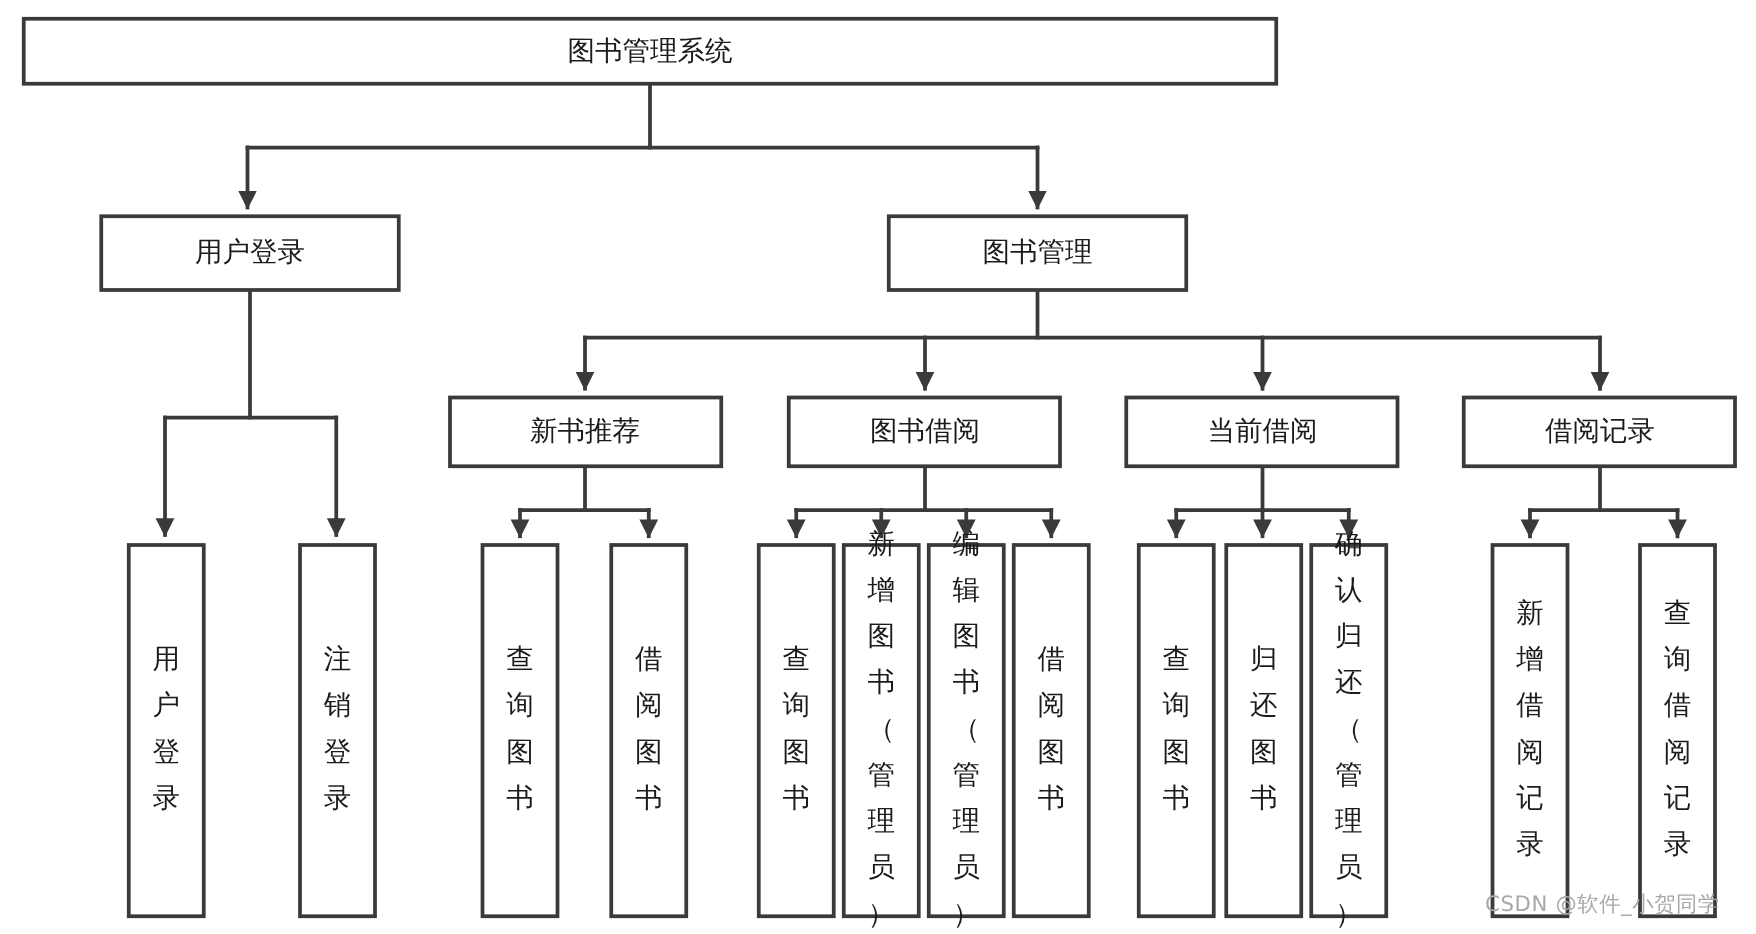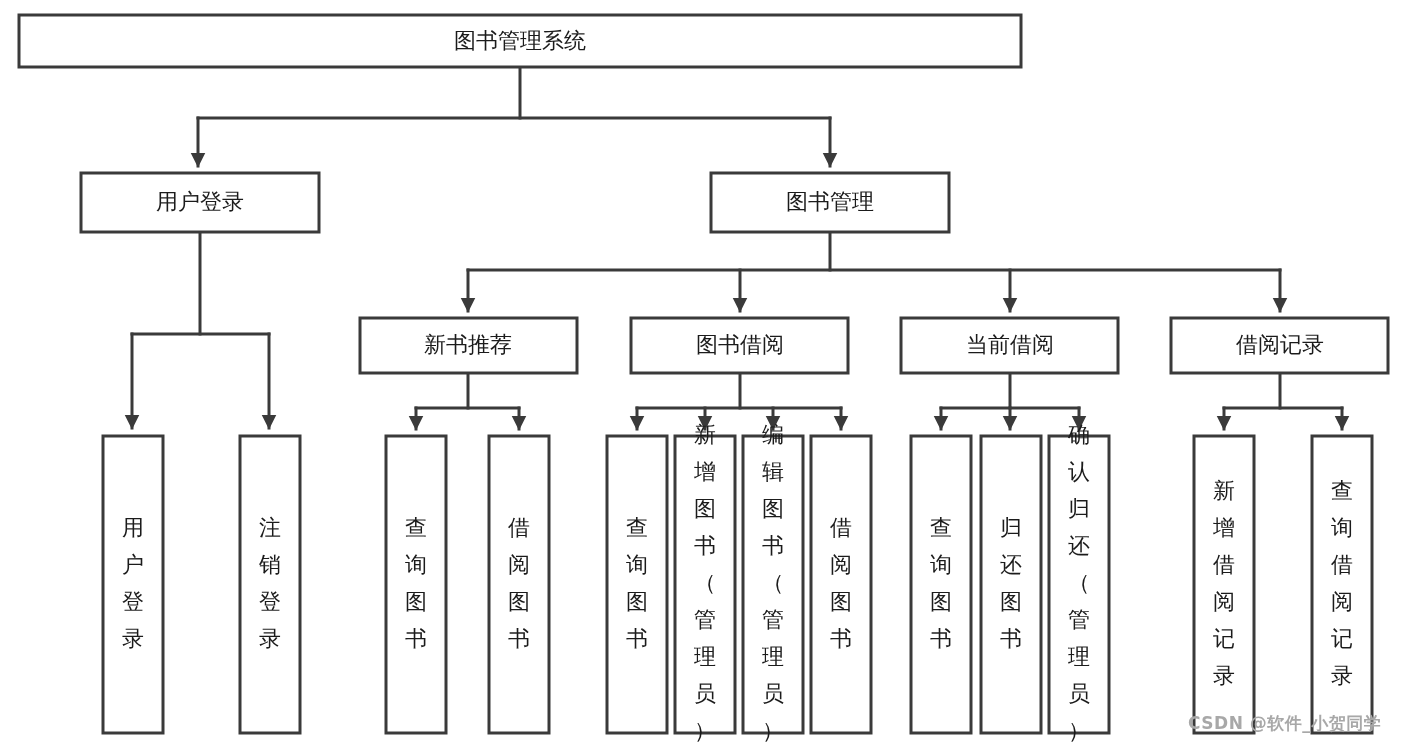--- a/index.html
+++ b/index.html
@@ -29,21 +29,20 @@
   .leaf-label tspan{font-size:22px;}
   #watermark{
     position:absolute;
     left:1188px;top:712px;
     font-family:"DejaVu Sans","Liberation Sans",sans-serif;
     font-size:17px;
     color:#a8a8a8;
     white-space:nowrap;
     letter-spacing:0.5px;
     user-select:none;
-    font-weight:bold;
   }
 </style>
 </head>
 <body>
 
 <div id="diagram-root">
 
   <svg id="tree" viewBox="0 0 1405 747">
     <defs>
       <marker id="arrow" viewBox="0 0 10 10" refX="9" refY="5" markerWidth="5" markerHeight="7" orient="auto-start-reverse">

